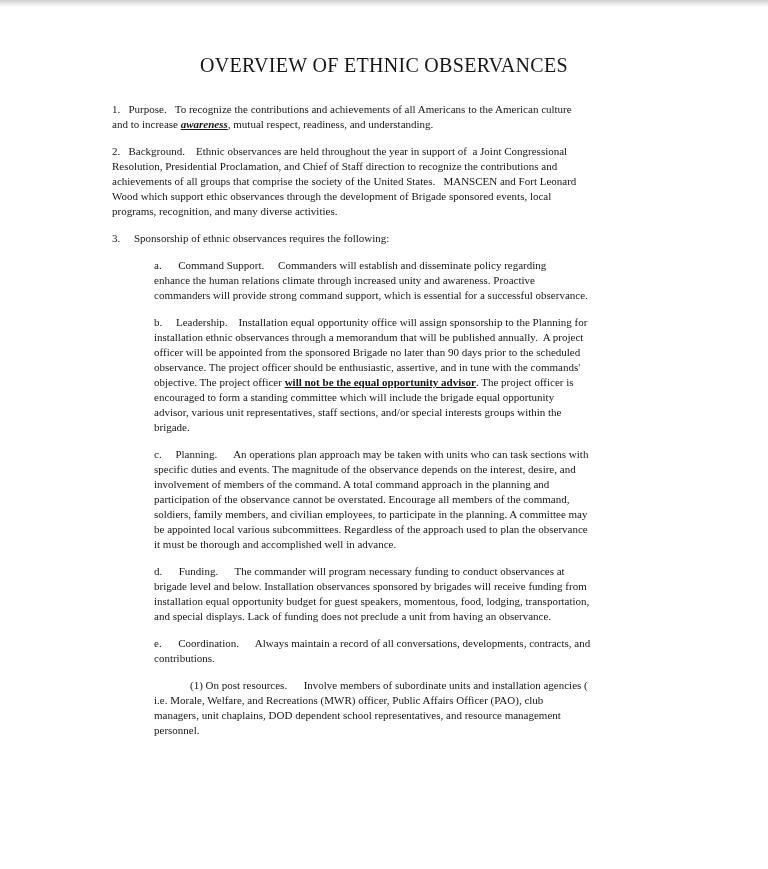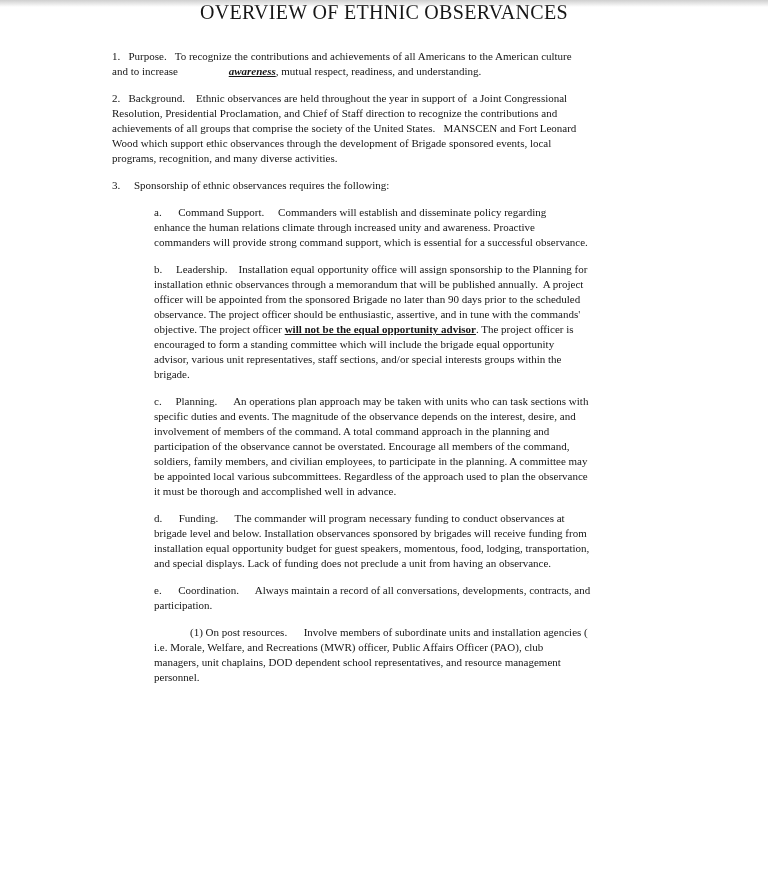--- a/index.html
+++ b/index.html
@@ -17,20 +17,21 @@
     color: #161616;
   }
   .top-edge {
     position: absolute;
     top: 0; left: 0; right: 0;
     height: 7px;
     background: linear-gradient(to bottom, #cfcfcf, rgba(255,255,255,0));
   }
   .title {
     margin: 0;
+    padding-top: 53px;
     text-align: center;
     font-size: 20px;
     line-height: 24px;
     font-weight: normal;
     letter-spacing: 0.3px;
     white-space: pre;
   }
   .doc-body {
     margin: 25px 0 0 112px;
     width: 560px;
@@ -43,21 +44,21 @@
   .para.sub {
     margin-left: 42px;
   }
   .para.indent-first .line:first-child {
     text-indent: 36px;
   }
   .line {
     white-space: pre;
   }
   .seg-b { font-weight: bold; }
-  .seg-i { font-style: italic; margin-left: 48px; }
+  .seg-i { font-style: italic; }
   .seg-u { text-decoration: underline; }
 </style>
 </head>
 <body>
 
 <div class="page">
   <div class="top-edge"></div>
   <h1 class="title">OVERVIEW OF ETHNIC OBSERVANCES</h1>
   <div class="doc-body" id="doc-body">
       <div class="para main">
@@ -99,21 +100,21 @@
         <div class="line"><span>it must be thorough and accomplished well in advance.</span></div>
       </div>
       <div class="para sub">
         <div class="line"><span>d.      Funding.      The commander will program necessary funding to conduct observances at</span></div>
         <div class="line"><span>brigade level and below. Installation observances sponsored by brigades will receive funding from</span></div>
         <div class="line"><span>installation equal opportunity budget for guest speakers, momentous, food, lodging, transportation,</span></div>
         <div class="line"><span>and special displays. Lack of funding does not preclude a unit from having an observance.</span></div>
       </div>
       <div class="para sub">
         <div class="line"><span>e.      Coordination.      Always maintain a record of all conversations, developments, contracts, and</span></div>
-        <div class="line"><span>participation.</span></div>
+        <div class="line"><span>contributions.</span></div>
       </div>
       <div class="para sub indent-first">
         <div class="line"><span>(1) On post resources.      Involve members of subordinate units and installation agencies (</span></div>
         <div class="line"><span>i.e. Morale, Welfare, and Recreations (MWR) officer, Public Affairs Officer (PAO), club</span></div>
         <div class="line"><span>managers, unit chaplains, DOD dependent school representatives, and resource management</span></div>
         <div class="line"><span>personnel.</span></div>
       </div>
     </div>
 </div>
 

